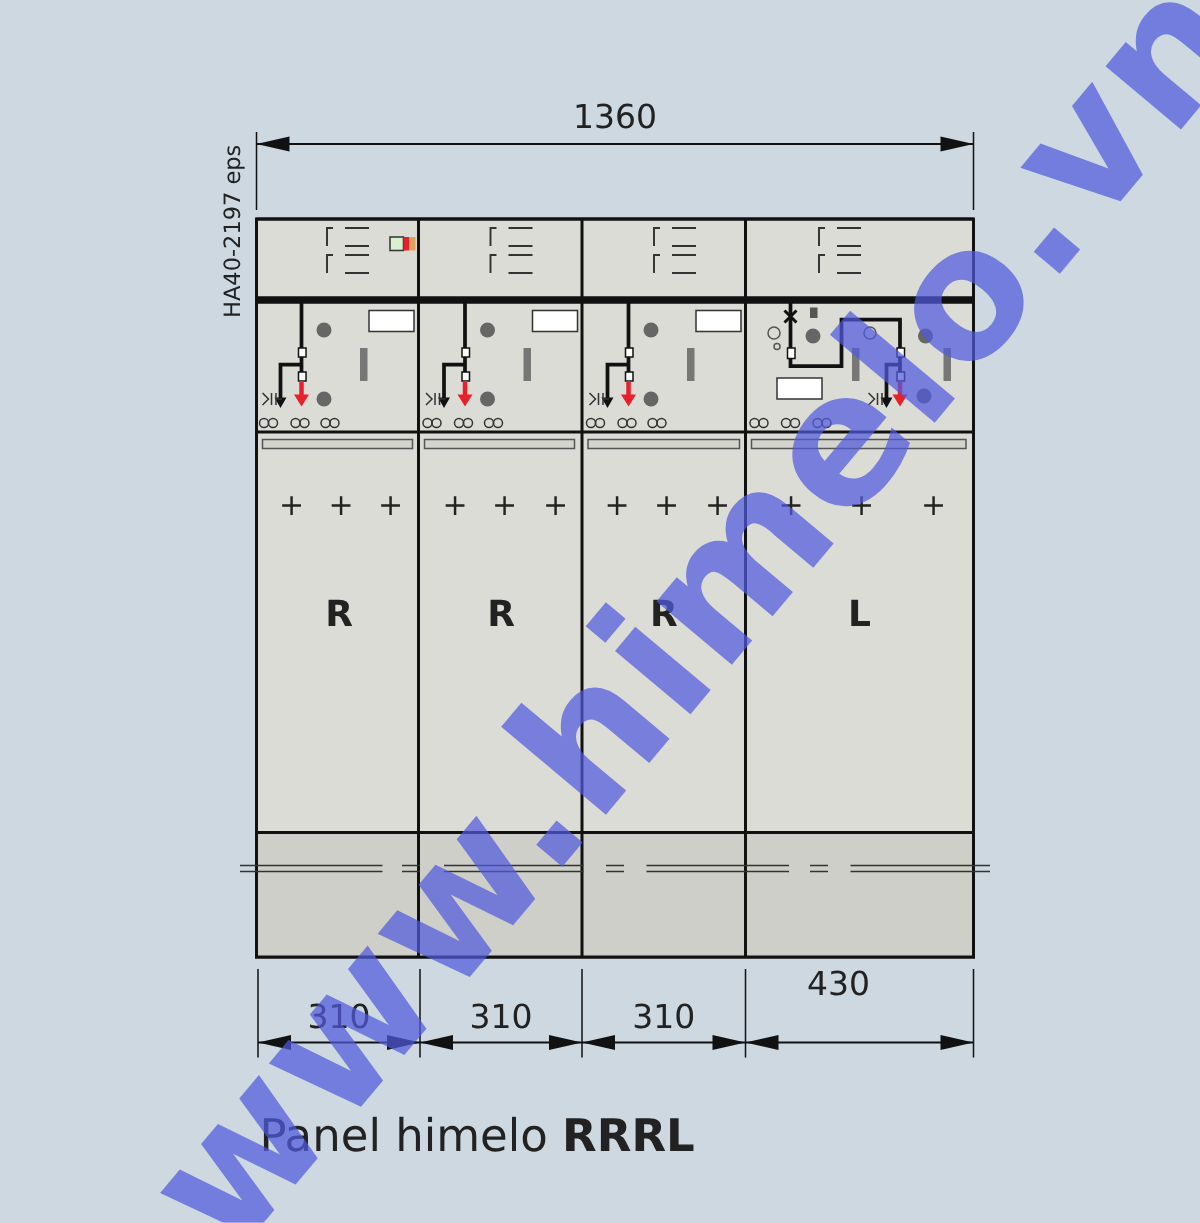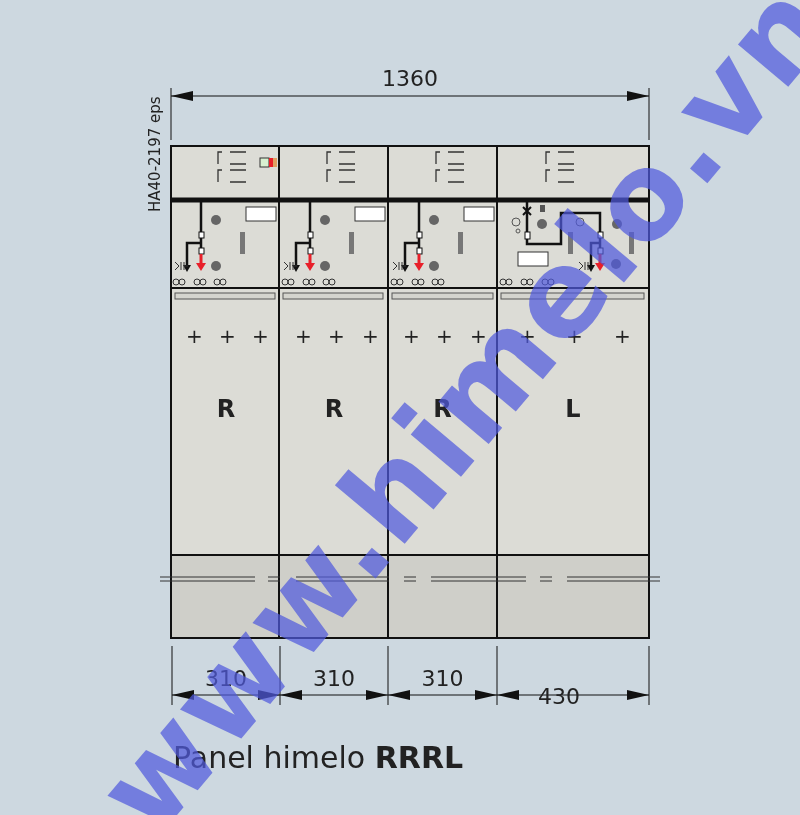--- a/index.html
+++ b/index.html
@@ -190,20 +190,20 @@
 </div>
 
 <div class="abs panel-letter" style="left:172px;top:395px;width:108px;">R</div>
 <div class="abs panel-letter" style="left:280px;top:395px;width:108px;">R</div>
 <div class="abs panel-letter" style="left:388px;top:395px;width:109px;">R</div>
 <div class="abs panel-letter" style="left:497px;top:395px;width:152px;">L</div>
 
 <div class="abs dimtxt" style="left:172px;top:666px;width:108px;">310</div>
 <div class="abs dimtxt" style="left:280px;top:666px;width:108px;">310</div>
 <div class="abs dimtxt" style="left:388px;top:666px;width:109px;">310</div>
-<div class="abs dimtxt" style="left:497px;top:684px;width:124px;">430</div>
+<div class="abs dimtxt" style="left:497px;top:644px;width:124px;">430</div>
 
 <div class="abs caption" style="left:173px;top:740px;">
   <span>Panel himelo</span>
   <b>RRRL</b>
 </div>
 
 <div class="abs watermark" style="left:70px;top:770px;">www.himelo.vn</div>
 
 </body></html>

